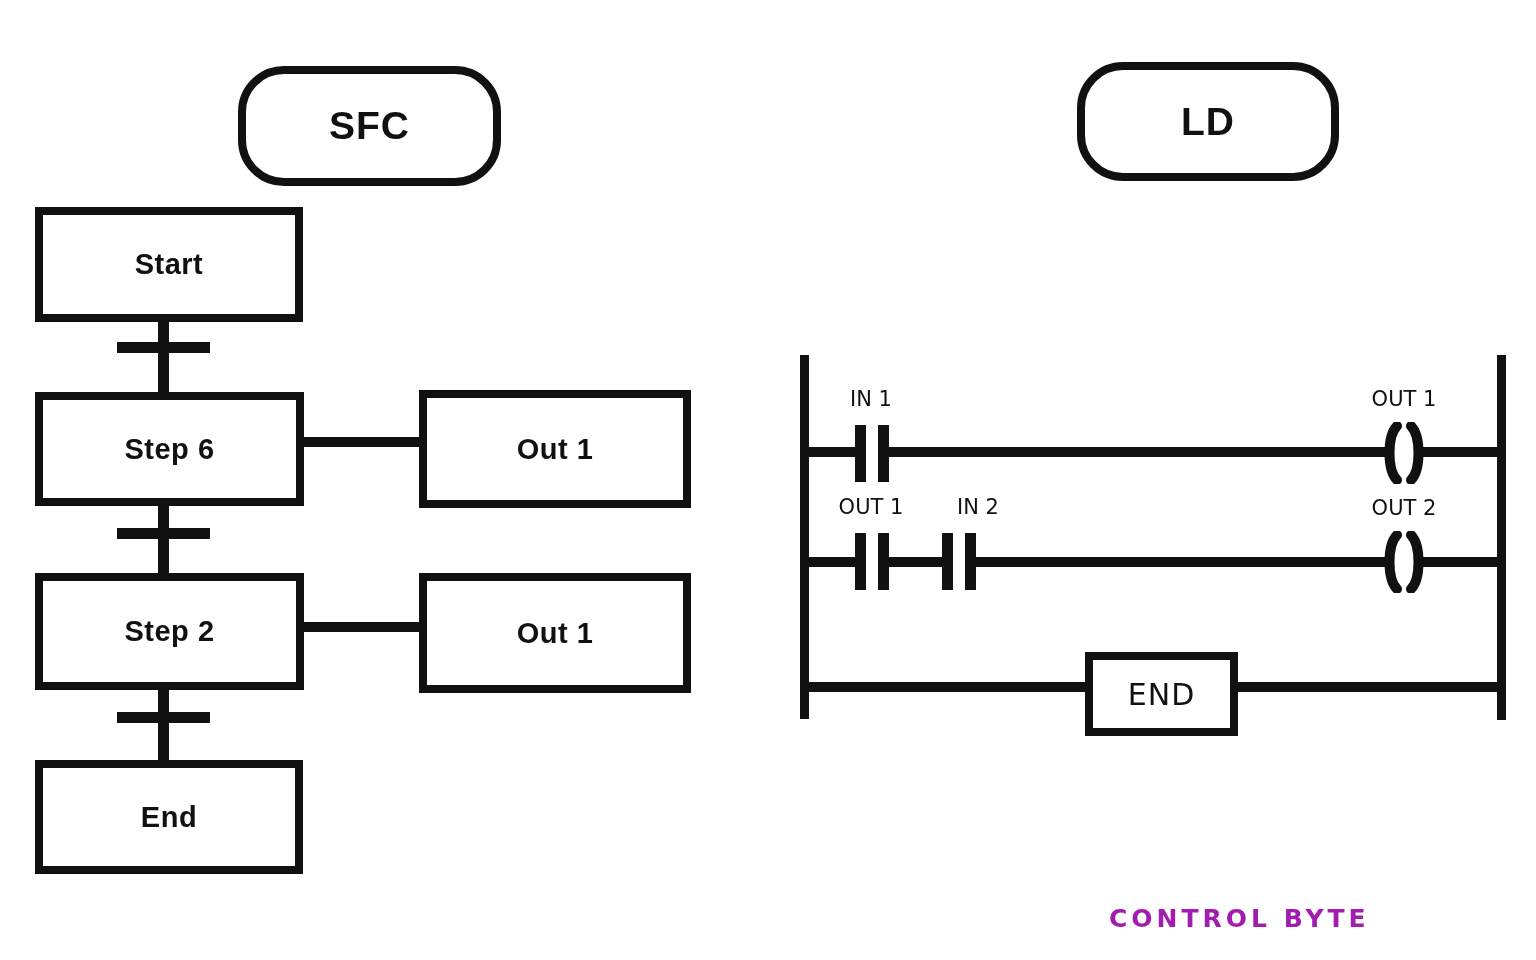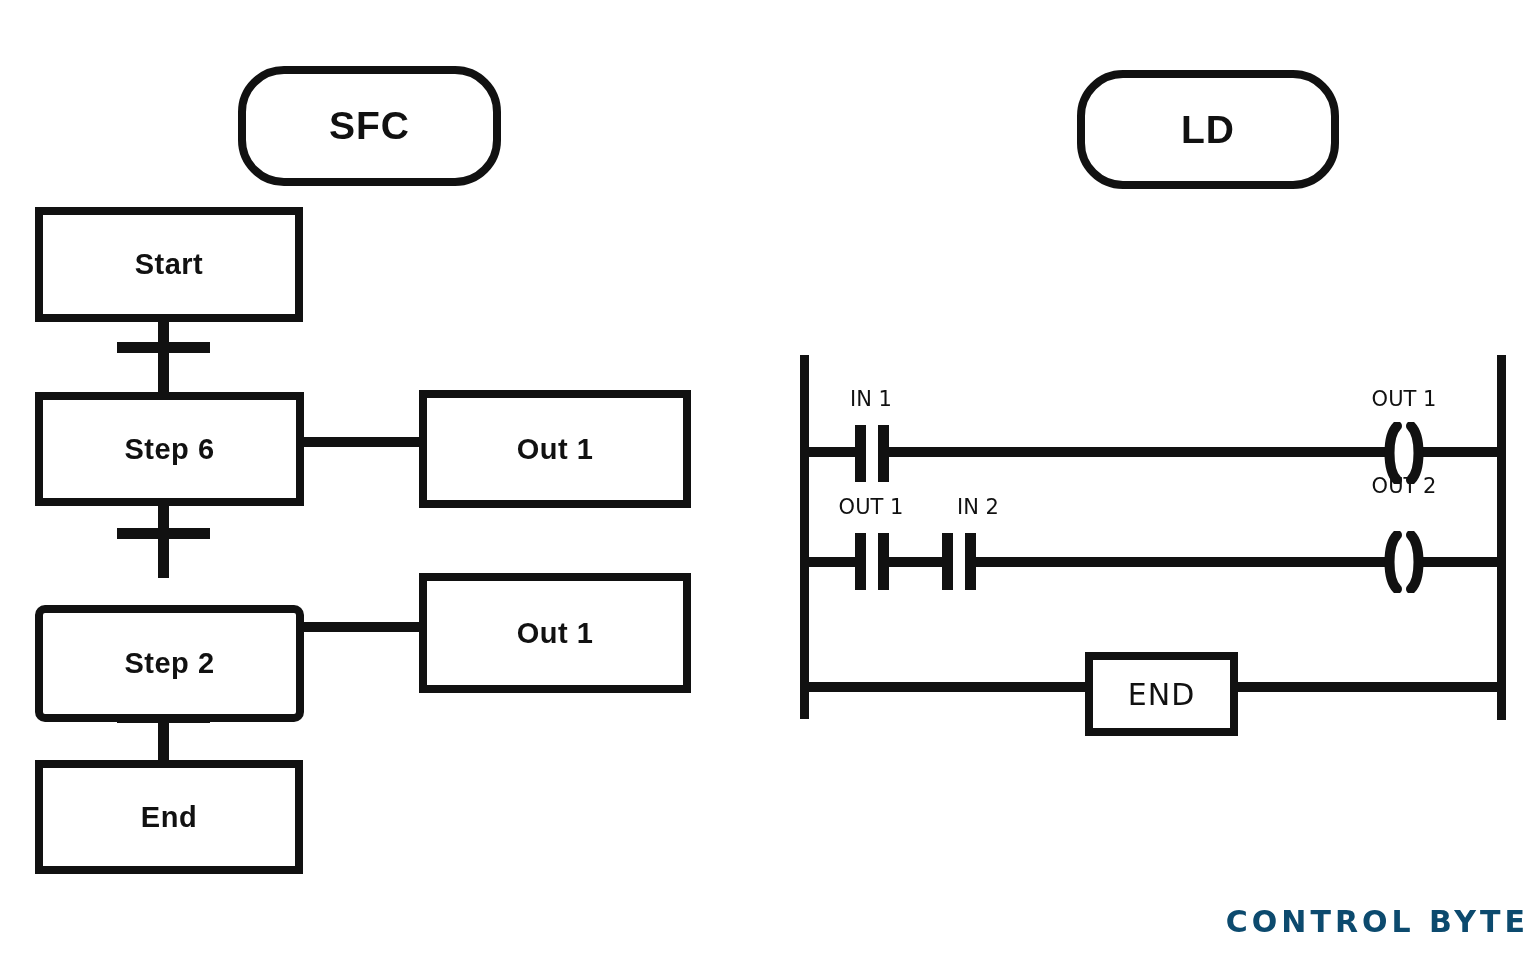--- a/index.html
+++ b/index.html
@@ -18,35 +18,35 @@
   .badge span{font-weight:bold;font-size:39px;letter-spacing:1px;}
   .lbl{position:absolute;width:160px;text-align:center;z-index:3;
        font-family:"DejaVu Sans",sans-serif;font-size:21px;line-height:36px;}
   .cbar{position:absolute;width:11px;height:57px;background:#111;z-index:3;}
   .coil{position:absolute;z-index:3;}
 
   
   .sfc-badge{left:238px;top:66px;width:247px;height:104px;}
   .box-start{left:35px;top:207px;width:252px;height:99px;}
   .box-step1{left:35px;top:392px;width:253px;height:98px;}
-  .box-step2{left:35px;top:605px;width:253px;height:101px;border-radius:10px;}
+  .box-step2{left:35px;top:573px;width:253px;height:101px;}
   .box-end  {left:35px;top:760px;width:252px;height:98px;}
   .box-out1 {left:419px;top:390px;width:256px;height:102px;}
   .box-out2 {left:419px;top:573px;width:256px;height:104px;}
   .spine1{left:158px;top:304px;width:11px;height:90px;}
   .spine2{left:158px;top:488px;width:11px;height:90px;}
   .spine3{left:158px;top:672px;width:11px;height:90px;}
   .tbar1{left:117px;top:342px;width:93px;height:11px;}
   .tbar2{left:117px;top:528px;width:93px;height:11px;}
   .tbar3{left:117px;top:712px;width:93px;height:11px;}
   .conn1{left:286px;top:437px;width:135px;height:10px;}
   .conn2{left:286px;top:622px;width:135px;height:10px;}
 
   
-  .ld-badge{left:1077px;top:70px;width:246px;height:103px;}
+  .ld-badge{left:1077px;top:62px;width:246px;height:103px;}
   .rail-l{left:800px;top:355px;width:9px;height:364px;z-index:4;}
   .rail-r{left:1497px;top:355px;width:9px;height:365px;z-index:4;}
   .rung1{left:804px;top:447px;width:698px;height:10px;}
   .rung2{left:804px;top:557px;width:698px;height:10px;}
   .rung3{left:804px;top:682px;width:698px;height:10px;}
 
   .c1b1{left:855px;top:425px;} .c1b2{left:878px;top:425px;}
   .c1gap{left:866px;top:427px;width:12px;height:53px;}
   .c2b1{left:855px;top:533px;} .c2b2{left:878px;top:533px;}
   .c2gap{left:866px;top:535px;width:12px;height:53px;}
@@ -55,28 +55,28 @@
 
   .coil1{left:1381px;top:422px;}
   .coil2{left:1381px;top:531px;}
   .coilgap1{left:1388px;top:440px;width:32px;height:24px;}
   .coilgap2{left:1388px;top:550px;width:32px;height:24px;}
 
   .lbl-in1      {left:791px;top:381px;}
   .lbl-out1coil {left:1324px;top:381px;}
   .lbl-out1c    {left:791px;top:489px;}
   .lbl-in2      {left:898px;top:489px;}
-  .lbl-out2coil {left:1324px;top:468px;}
+  .lbl-out2coil {left:1324px;top:490px;}
 
   .end-box{left:1085px;top:652px;width:137px;height:68px;}
   .end-box span{font-family:"DejaVu Sans",sans-serif;font-weight:400;font-size:30px;letter-spacing:1px;}
 
-  .logo{position:absolute;right:18px;top:904px;width:420px;text-align:right;z-index:3;
-        font-family:"DejaVu Sans",sans-serif;font-weight:bold;font-size:30px;
-        letter-spacing:4px;color:#0c4a6e;}
+  .logo{position:absolute;right:18px;top:904px;width:420px;z-index:3;
+        font-family:"DejaVu Sans",sans-serif;font-weight:bold;font-size:25px;
+        letter-spacing:4px;color:#a21caf;}
 </style>
 </head>
 <body>
 
 <div class="canvas">
 
   
   <div class="grp">
 
     <div class="badge sfc-badge">

